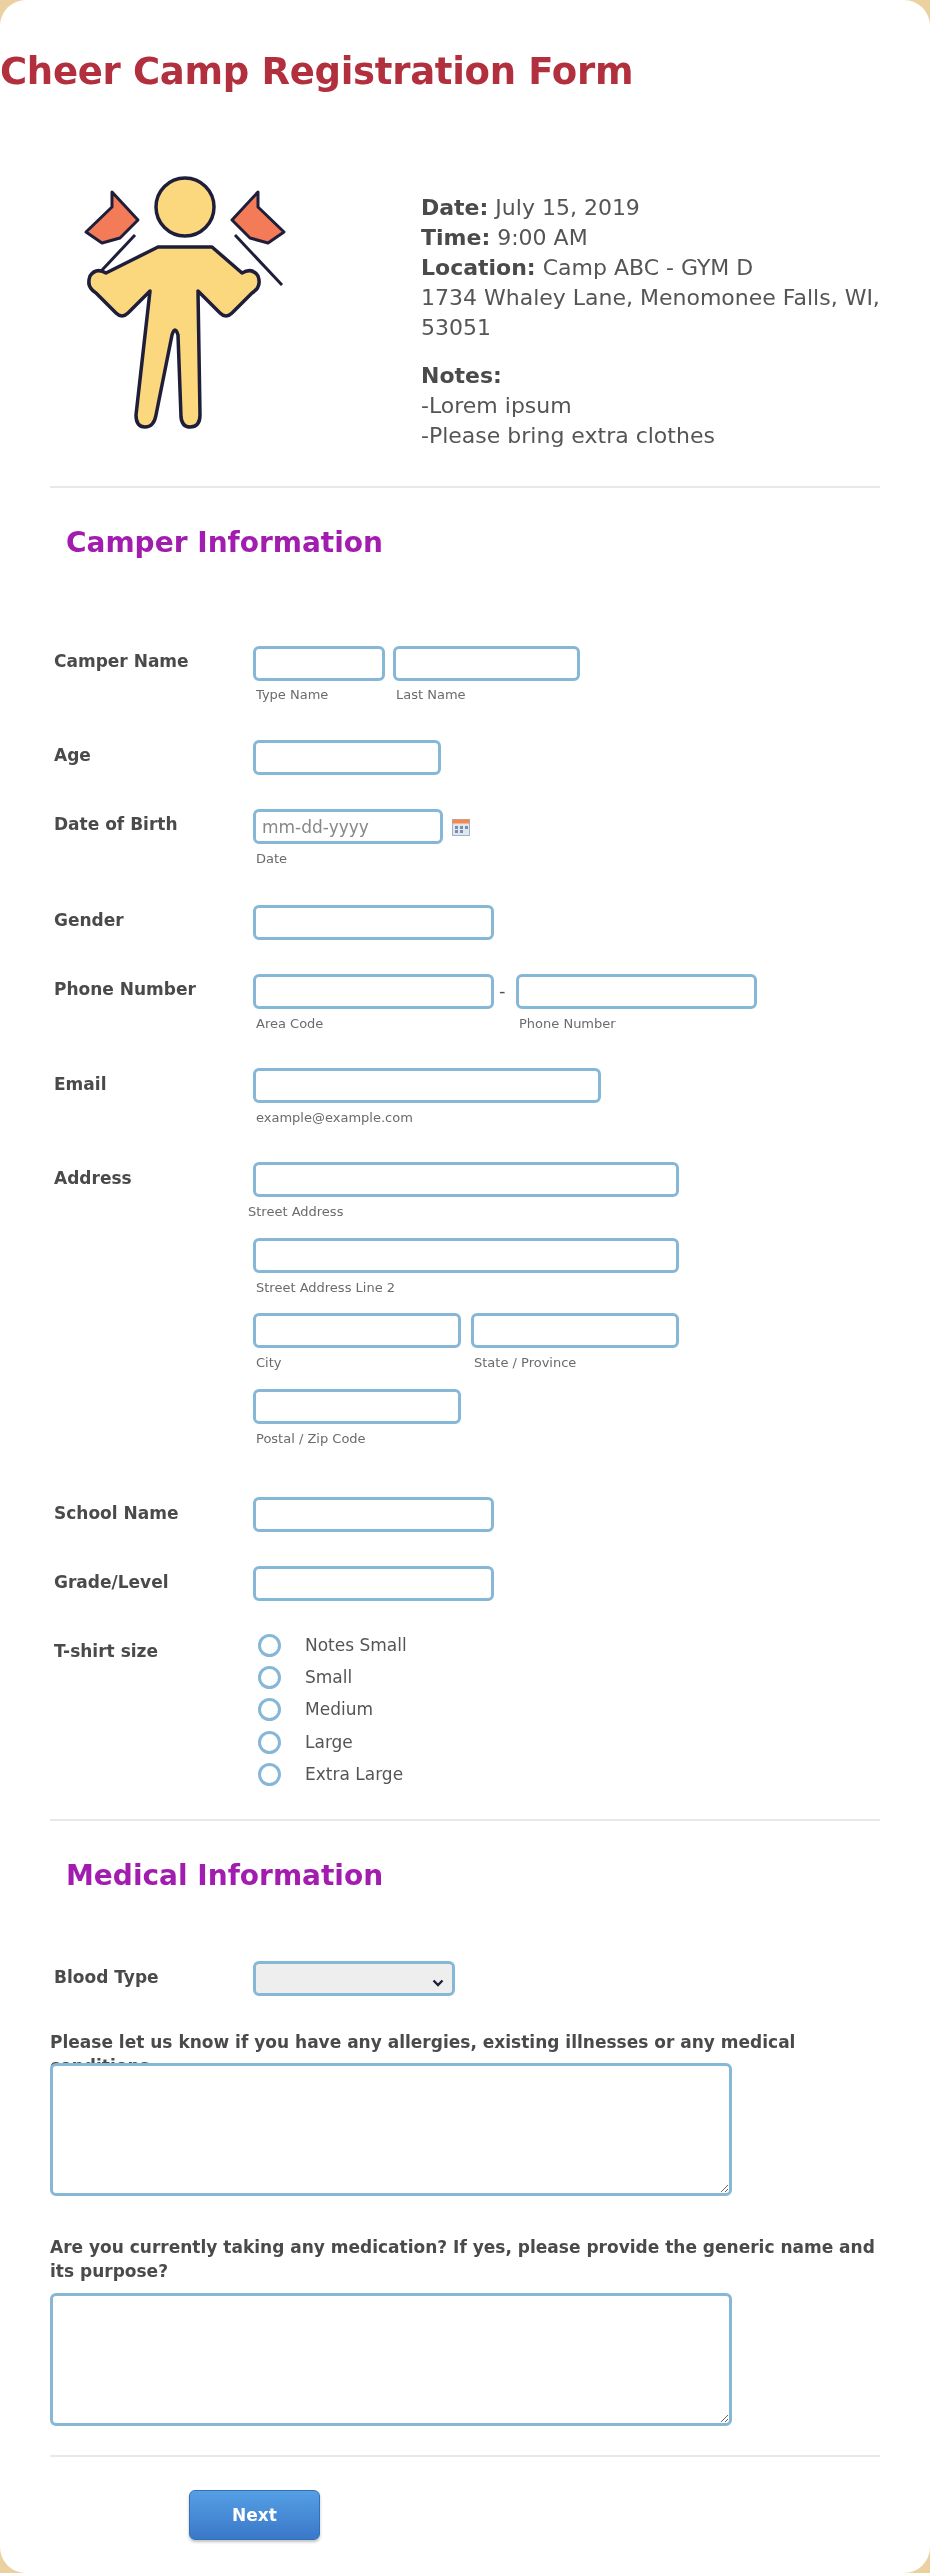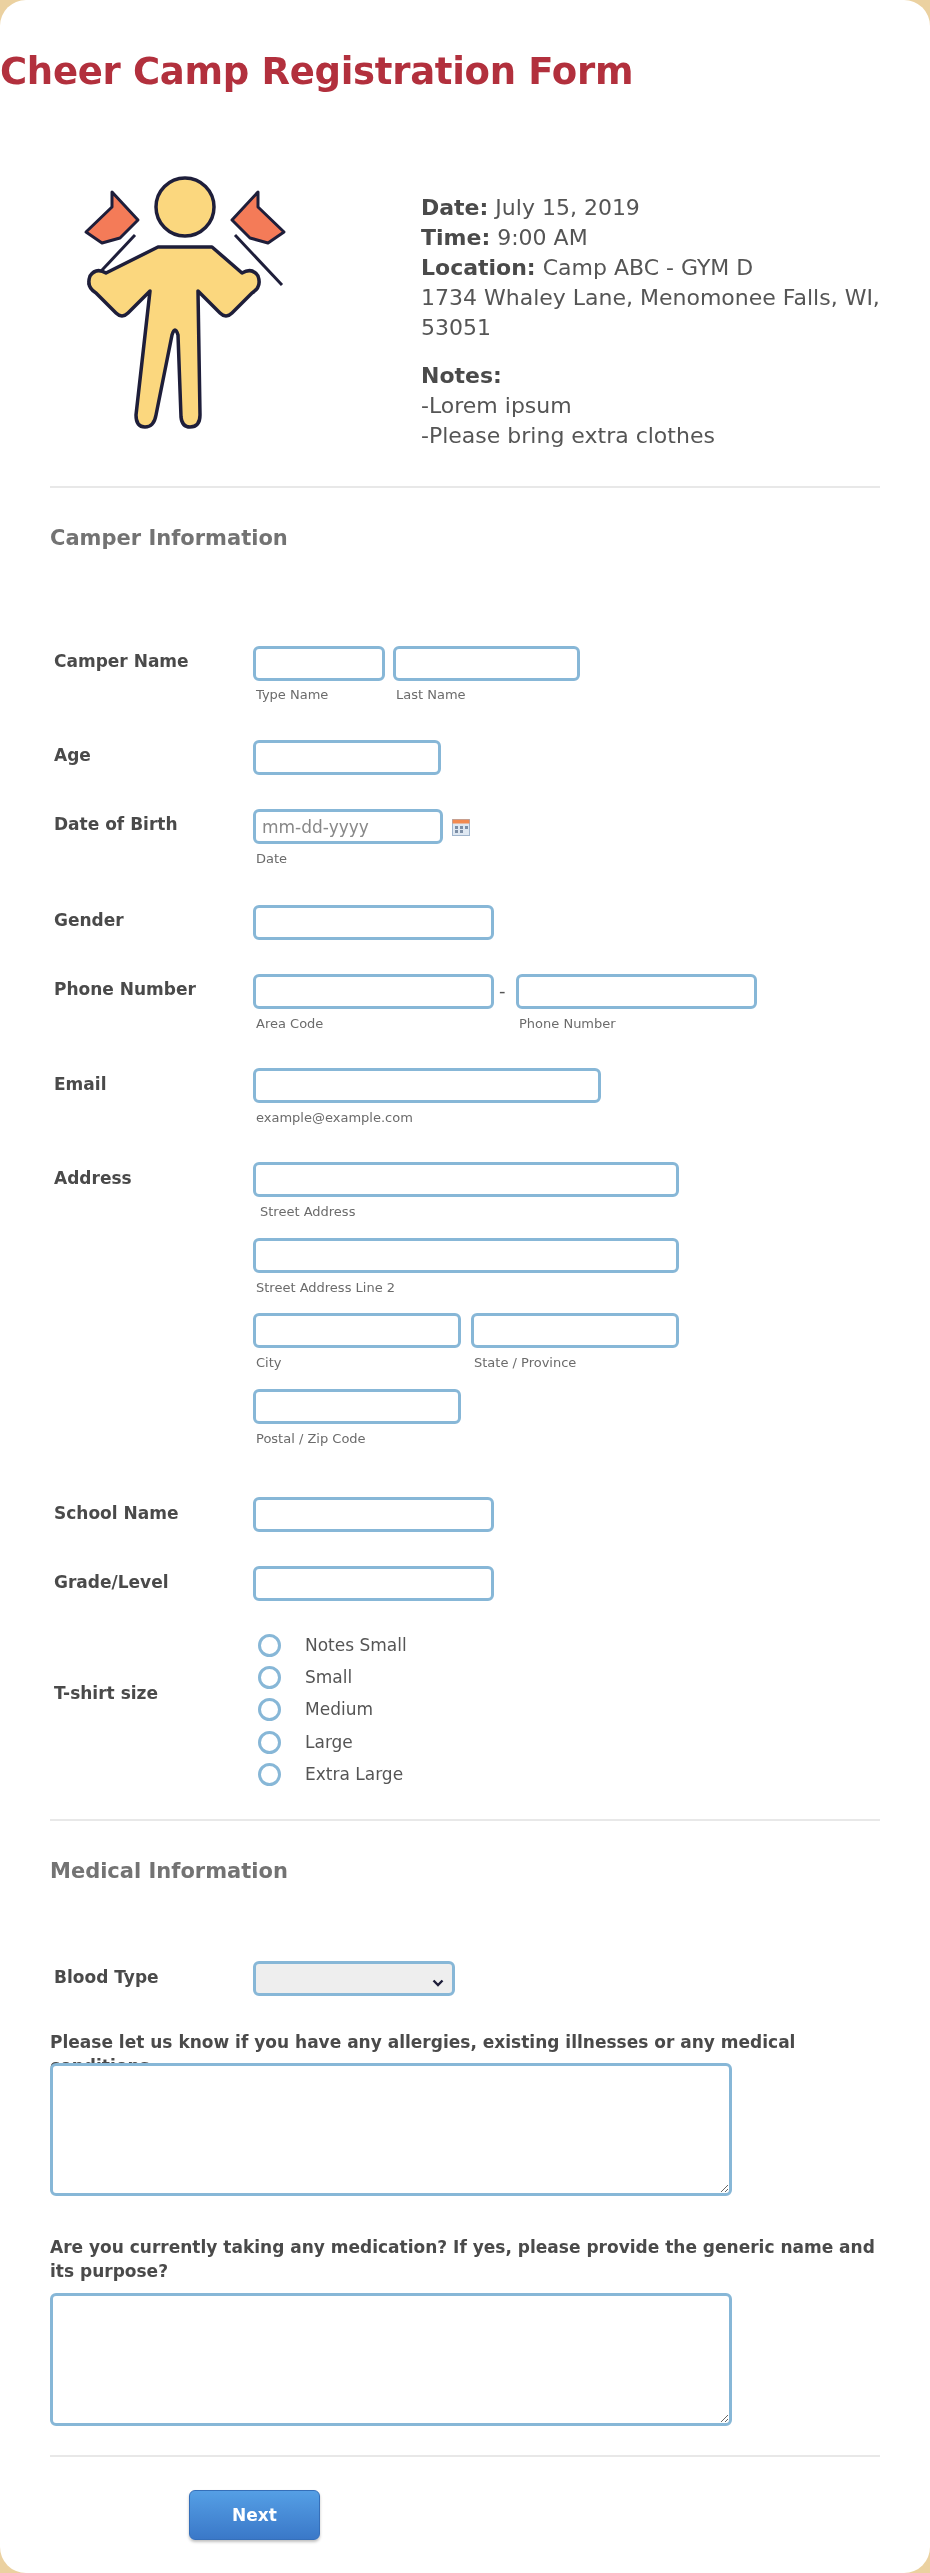--- a/index.html
+++ b/index.html
@@ -21,21 +21,21 @@
   .abs { position: absolute; }
   .title {
     left: 0; width: 930px; top: 50px; text-align: left;
     font-size: 37px; font-weight: bold; color: #b2303d;
     font-family: "DejaVu Sans", sans-serif; letter-spacing: -0.3px;
   }
   .info { left: 421px; top: 193px; font-size: 22px; line-height: 30px; color: #555; }
   .info b { color: #4a4a4a; }
   .info .gap { height: 18px; }
   .divider { left: 50px; width: 830px; height: 2px; background: #e8e8e8; }
-  .section-title { left: 50px; font-size: 21px; font-weight: bold; color: #737373; }
+  .section-title { left: 66px; font-size: 28px; font-weight: bold; color: #a21caf; }
   .label { left: 54px; font-size: 17px; font-weight: bold; color: #4a4a4a; }
   .q-label { left: 50px; font-size: 17px; font-weight: bold; color: #4a4a4a; line-height: 24px; width: 830px; }
   .input {
     box-sizing: border-box; height: 35px;
     border: 3px solid #87b7d7; border-radius: 6px; background: #fff;
     font-family: "DejaVu Sans", sans-serif; font-size: 17px; color: #777;
     padding: 0 6px; outline: none;
   }
   .input::placeholder { color: #888; }
   .sub { font-size: 13px; color: #6b6b6b; }
@@ -134,37 +134,37 @@
   <input class="abs input" style="left: 516px; top: 974px; width: 241px;" type="text">
   <div class="abs sub" style="left:256px; top:1016px;">Area Code</div>
   <div class="abs sub" style="left:519px; top:1016px;">Phone Number</div>
 
   <div class="abs label" style="top:1074px;">Email</div>
   <input class="abs input" style="left: 253px; top: 1068px; width: 348px;" type="text">
   <div class="abs sub" style="left:256px; top:1110px;">example@example.com</div>
 
   <div class="abs label" style="top:1168px;">Address</div>
   <input class="abs input" style="left: 253px; top: 1162px; width: 426px;" type="text">
-  <div class="abs sub" style="left:260px; top:1204px;">Street Address</div>
+  <div class="abs sub" style="left:248px; top:1204px;">Street Address</div>
   <input class="abs input" style="left: 253px; top: 1238px; width: 426px;" type="text">
   <div class="abs sub" style="left:256px; top:1280px;">Street Address Line 2</div>
   <input class="abs input" style="left: 253px; top: 1313px; width: 208px;" type="text">
   <input class="abs input" style="left: 471px; top: 1313px; width: 208px;" type="text">
   <div class="abs sub" style="left:256px; top:1355px;">City</div>
   <div class="abs sub" style="left:474px; top:1355px;">State / Province</div>
   <input class="abs input" style="left: 253px; top: 1389px; width: 208px;" type="text">
   <div class="abs sub" style="left:256px; top:1431px;">Postal / Zip Code</div>
 
   <div class="abs label" style="top:1503px;">School Name</div>
   <input class="abs input" style="left: 253px; top: 1497px; width: 241px;" type="text">
 
   <div class="abs label" style="top:1572px;">Grade/Level</div>
   <input class="abs input" style="left: 253px; top: 1566px; width: 241px;" type="text">
 
-  <div class="abs label" style="top:1641px;margin-top:42px;">T-shirt size</div>
+  <div class="abs label" style="top:1641px;">T-shirt size</div>
 
   <div class="abs" style="left:258px; top:1634px;">
     <div class="radio"></div>
   </div>
   <div class="abs radio-label" style="left:305px; top:1635px;">Notes Small</div>
 
   <div class="abs" style="left:258px; top:1666px;">
     <div class="radio"></div>
   </div>
   <div class="abs radio-label" style="left:305px; top:1667px;">Small</div>

